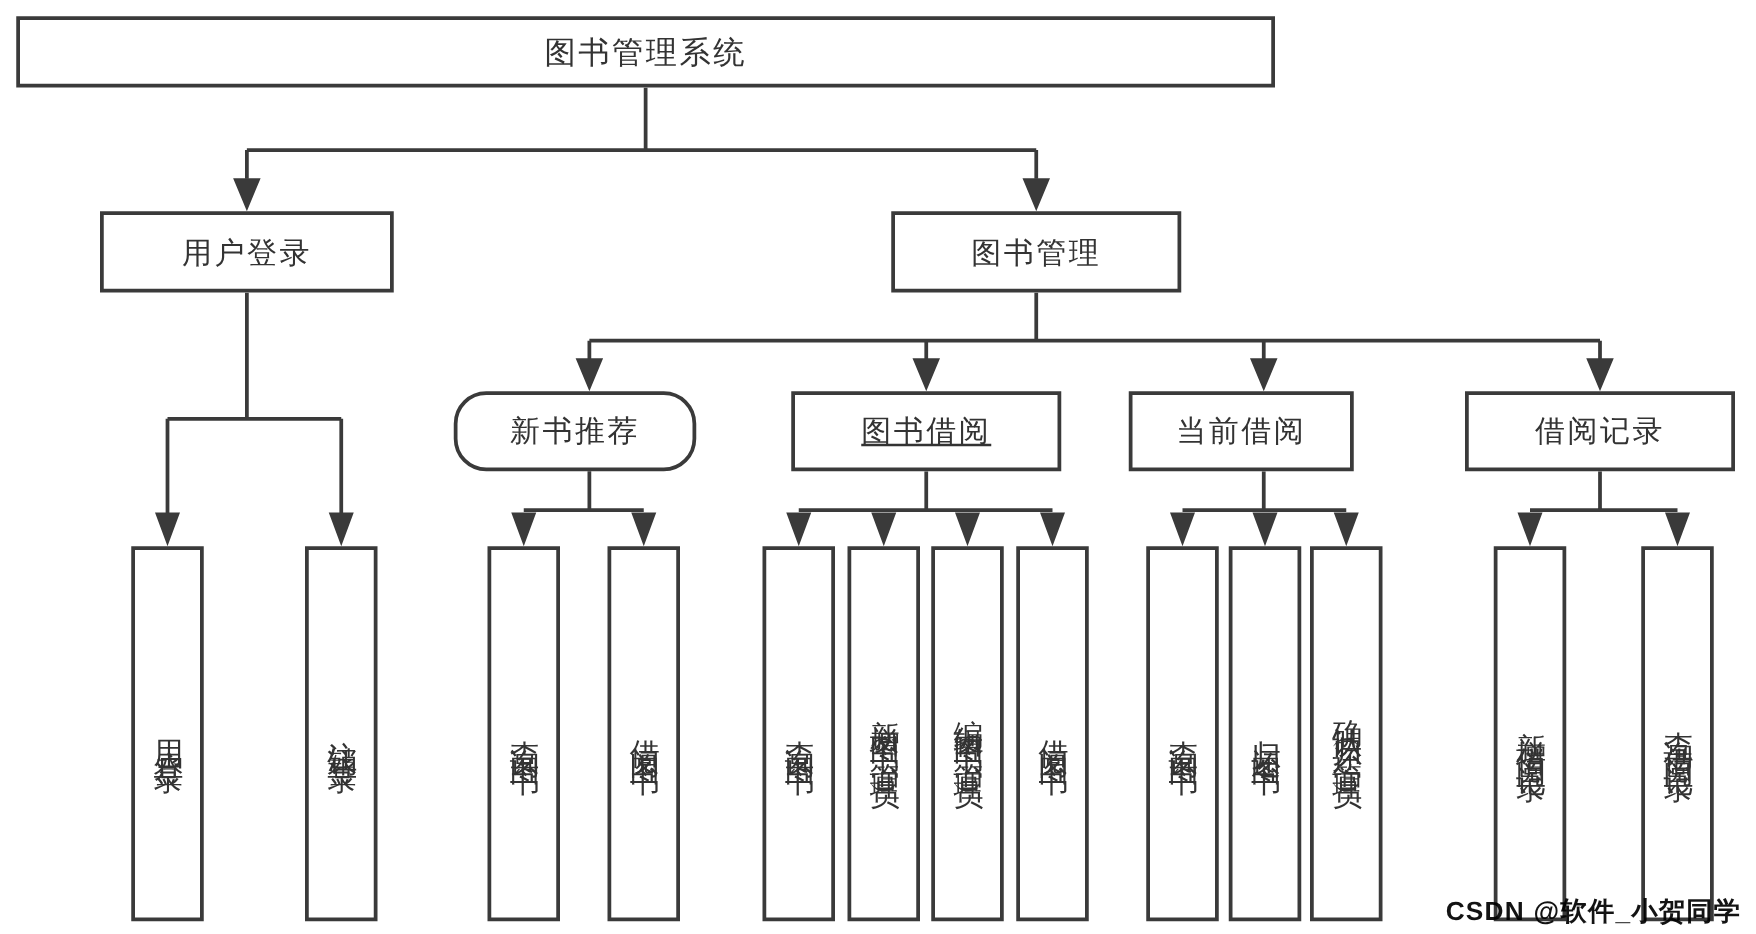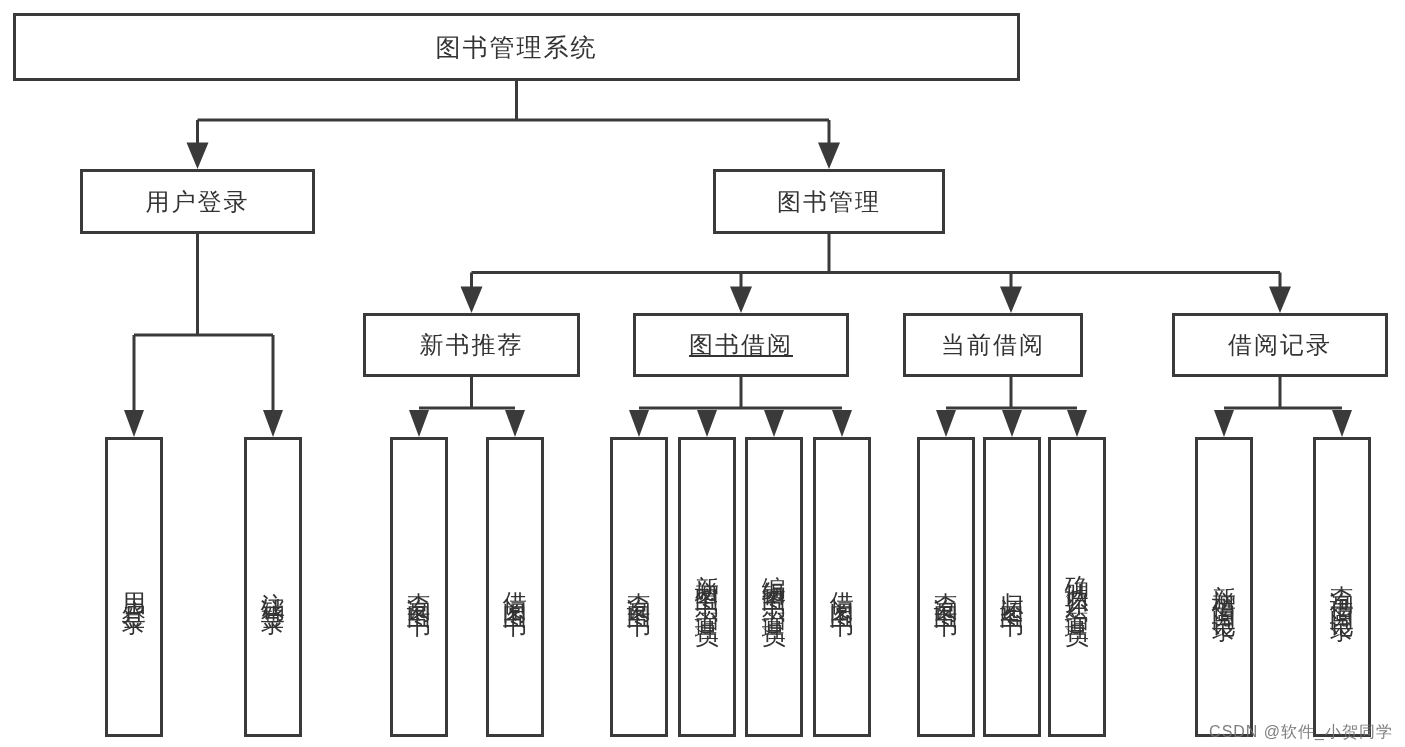--- a/index.html
+++ b/index.html
@@ -32,45 +32,46 @@
   .root-node { font-size: 25px; }
   .vnode .vtext {
     writing-mode: vertical-rl;
     text-orientation: mixed;
     font-size: 24px;
     line-height: 1.15;
     letter-spacing: 7px;
     color: #333333;
   }
   
-  .n-root   { left: 13px;   top: 13px;  width: 1007px; height: 68px; }
+  .n-root   { left: 13px;   top: 13px;  width: 1007px; height: 57px; }
   .n-l1-0   { left: 80px;   top: 169px; width: 235px;  height: 65px; }
   .n-l1-1   { left: 713px;  top: 169px; width: 232px;  height: 65px; font-family: Liberation Serif, serif; }
-  .n-l2-0   { left: 363px;  top: 313px; width: 217px;  height: 64px; }
+  .n-l2-0   { left: 363px;  top: 313px; width: 194px;  height: 64px; border-radius: 26px; }
   .n-l2-1   { left: 633px;  top: 313px; width: 216px;  height: 64px; text-decoration: underline; }
   .n-l2-2   { left: 903px;  top: 313px; width: 180px;  height: 64px; }
   .n-l2-3   { left: 1172px; top: 313px; width: 216px;  height: 64px; }
   .leaf     { top: 437px; width: 58px; height: 300px; }
   .n-a0 { left: 105px; }  .n-a1 { left: 244px; }
   .n-b0 { left: 390px; }  .n-b1 { left: 486px; }
   .n-c0 { left: 610px; }  .n-c1 { left: 678px; }
   .n-c2 { left: 745px; }  .n-c3 { left: 813px; }
   .n-d0 { left: 917px; }  .n-d1 { left: 983px; }
   .n-d2 { left: 1048px; }
   .n-e0 { left: 1195px; } .n-e1 { left: 1313px; }
   .watermark {
     position: absolute;
     right: 12px;
     bottom: 4px;
-    font-size: 16px;
+    font-size: 21px;
     letter-spacing: 1px;
-    color: #737373;
+    color: #000000;
     opacity: 0.92;
     z-index: 5;
     white-space: nowrap;
+    font-weight: bold;
   }
 </style>
 </head>
 <body>
 
 <div class="canvas">
 
   <svg class="wires" viewBox="0 0 1405 747" xmlns="http://www.w3.org/2000/svg" aria-hidden="true">
     <path fill="none" stroke="#3a3a3a" stroke-width="3" d="M516.5 70 V120 M197.5 120 H829 M197.5 120 V143 M829 120 V143
              M197.5 234 V335 M134 335 H273 M134 335 V412 M273 335 V412

